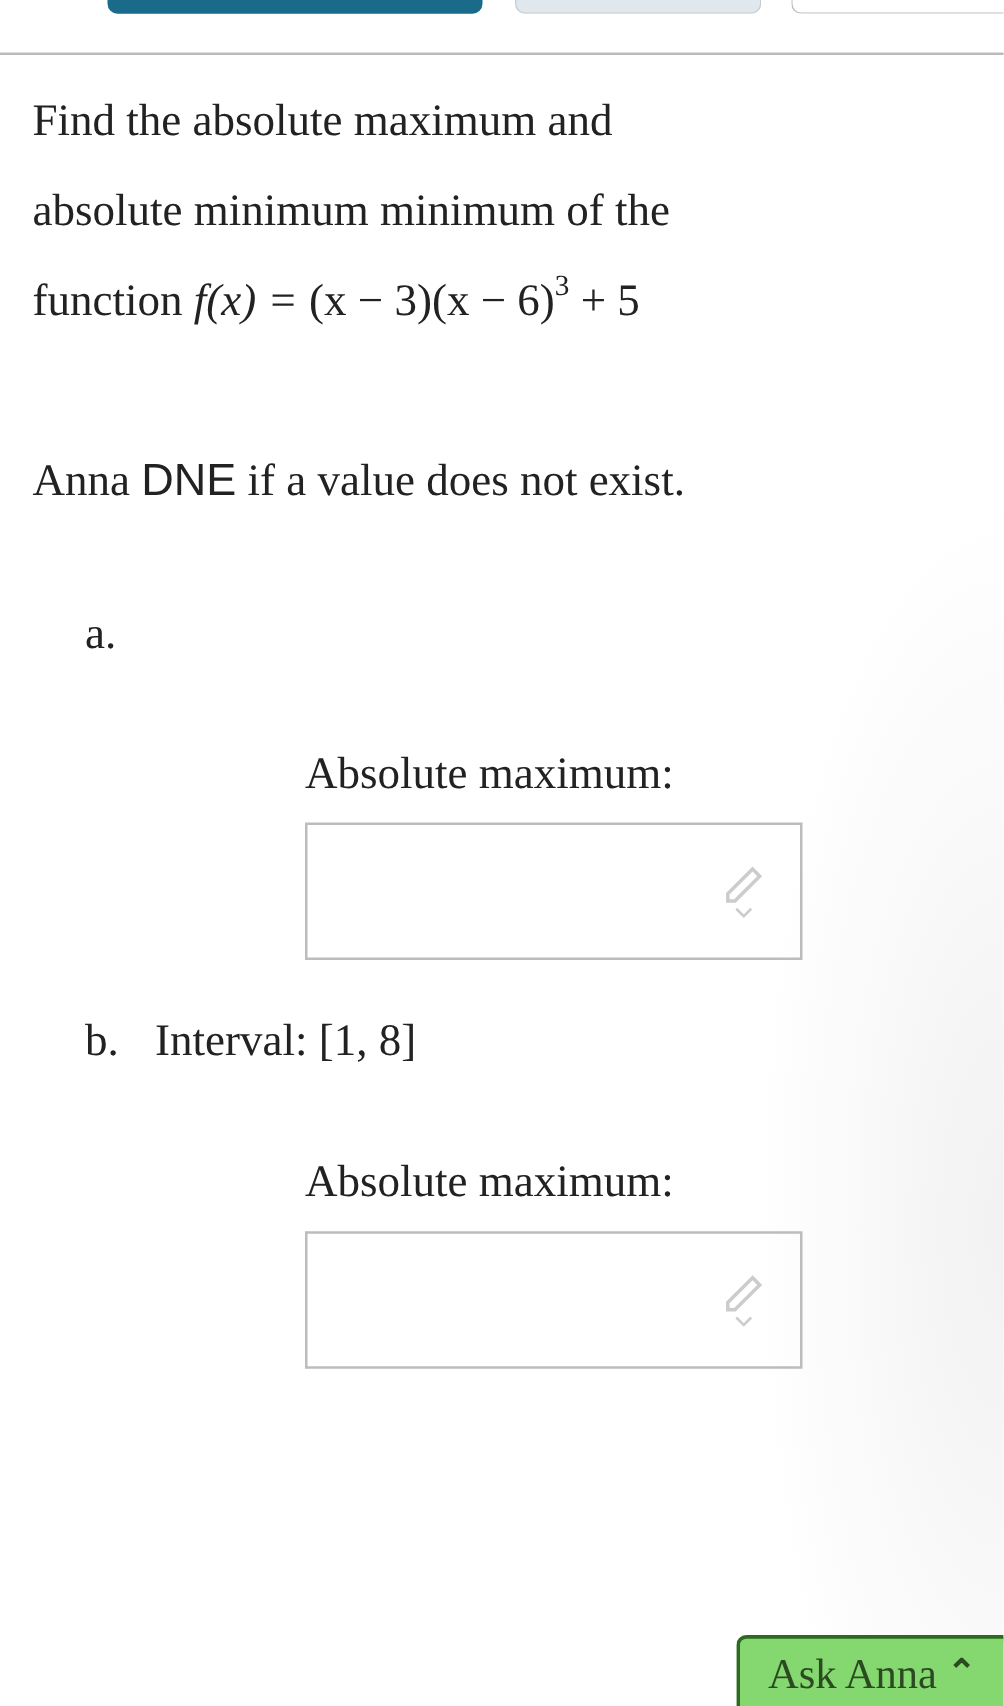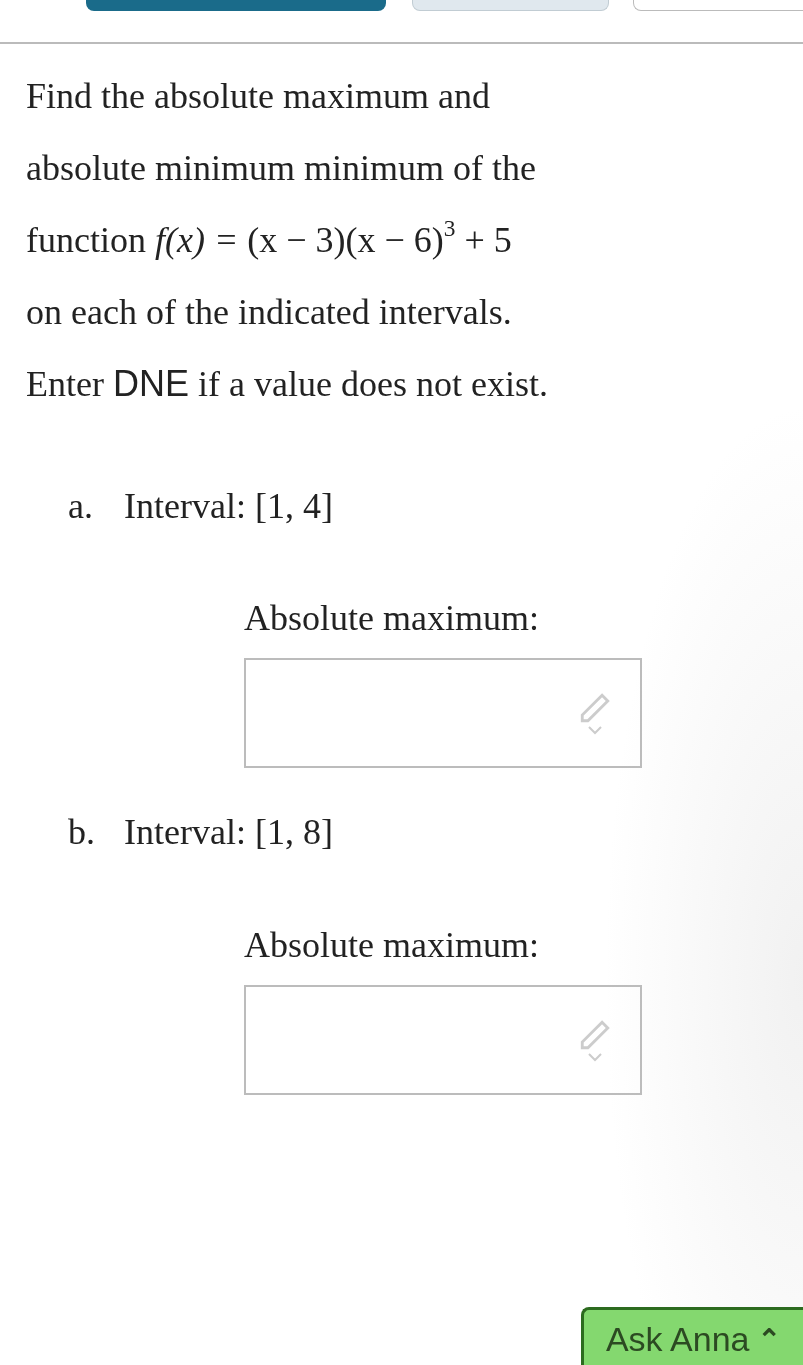--- a/index.html
+++ b/index.html
@@ -128,26 +128,25 @@
     }
     .ask-anna {
       position: absolute;
       bottom: 0;
       right: 0;
       background: #84d86f;
       border: 3px solid #2c6b1f;
       border-right: none;
       border-bottom: none;
       color: #2c4a22;
-      font-family: Liberation Sans, sans-serif;
+      font-family: Liberation Serif, serif;
       font-size: 34px;
       padding: 10px 22px 6px 22px;
       border-radius: 8px 0 0 0;
       display: flex;
-      align-items: center;
       gap: 8px;
     }
     .ask-anna .caret {
       font-size: 28px;
       font-weight: bold;
     }
     .gradient-overlay {
       position: absolute;
       right: 0;
       top: 400px;
@@ -163,30 +162,29 @@
 <div class="top-border">
   <div class="btn2"></div>
   <div class="btn3"></div>
 </div>
 
 <div class="content">
   <div class="problem-text">
     <span>Find the absolute maximum and</span><br>
     <span>absolute minimum minimum of the</span><br>
     <span>function </span><span class="math"><span>f(x) = </span><span style="font-style:normal">(x − 3)(x − 6)</span><span class="sup">3</span><span style="font-style:normal"> + 5</span></span><br>
-    <span>on each of the indicated intervals.</span><br>
-    <span>Enter </span><span class="dne">DNE</span><span> if a value does not exist.</span>
+    <br>
+    <span>Anna </span><span class="dne">DNE</span><span> if a value does not exist.</span>
   </div>
 
   <div class="parts">
 
     <div class="part">
       <div class="part-header">
         <span class="part-letter">a.</span>
-        <span><span>Interval: </span><span class="math" style="font-style:normal">[1, 4]</span></span>
       </div>
 
       <div class="answer-group">
         <div class="answer-label">Absolute maximum:</div>
         <div class="answer-input">
           <span class="pencil-icon">
             <svg width="34" height="34" viewBox="0 0 24 24" fill="none" stroke="#9a9a9a" stroke-width="2">
               <path d="M17 3l4 4-14 14H3v-4L17 3z"></path>
             </svg>
             <svg width="16" height="10" viewBox="0 0 16 10">

